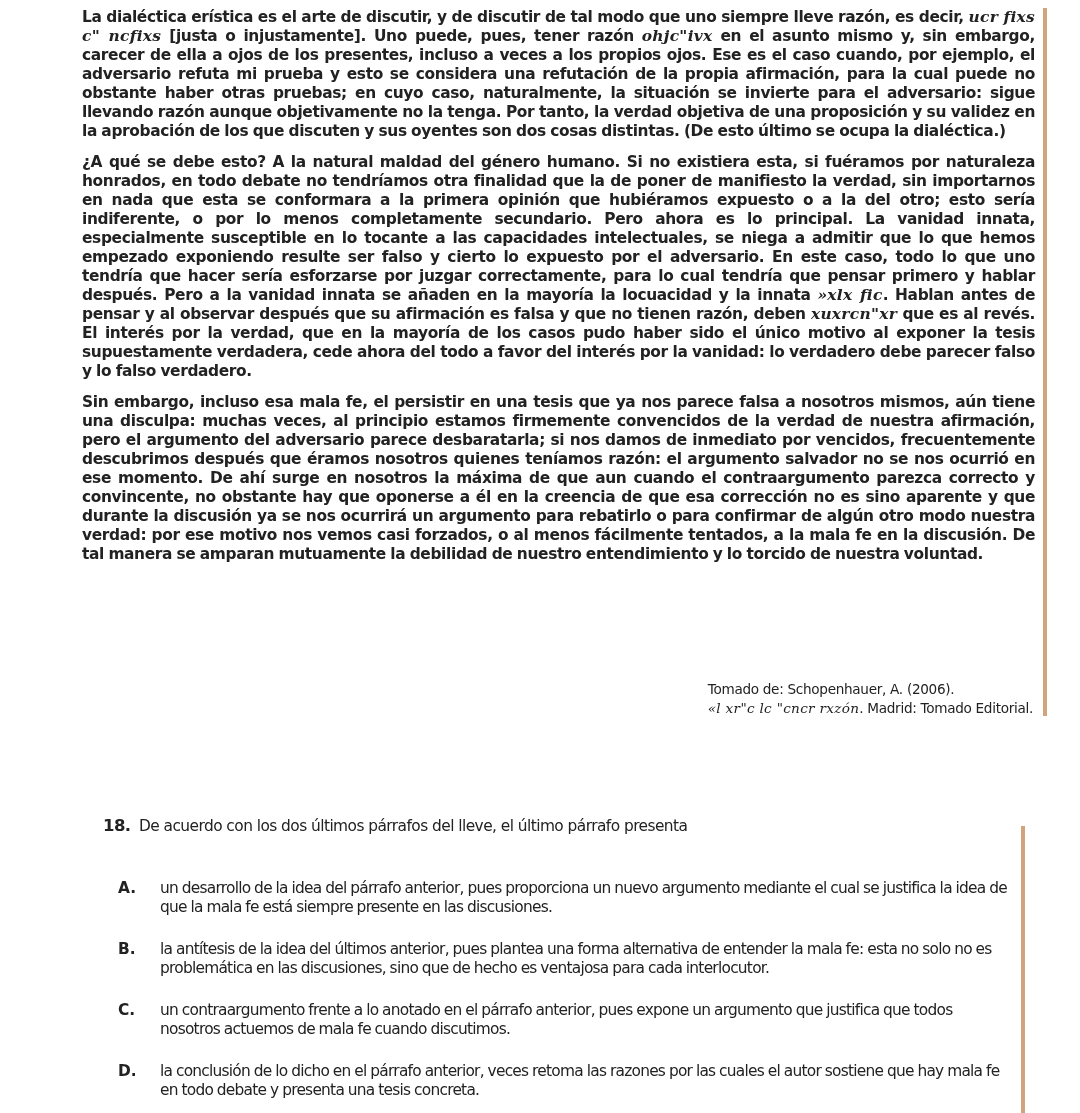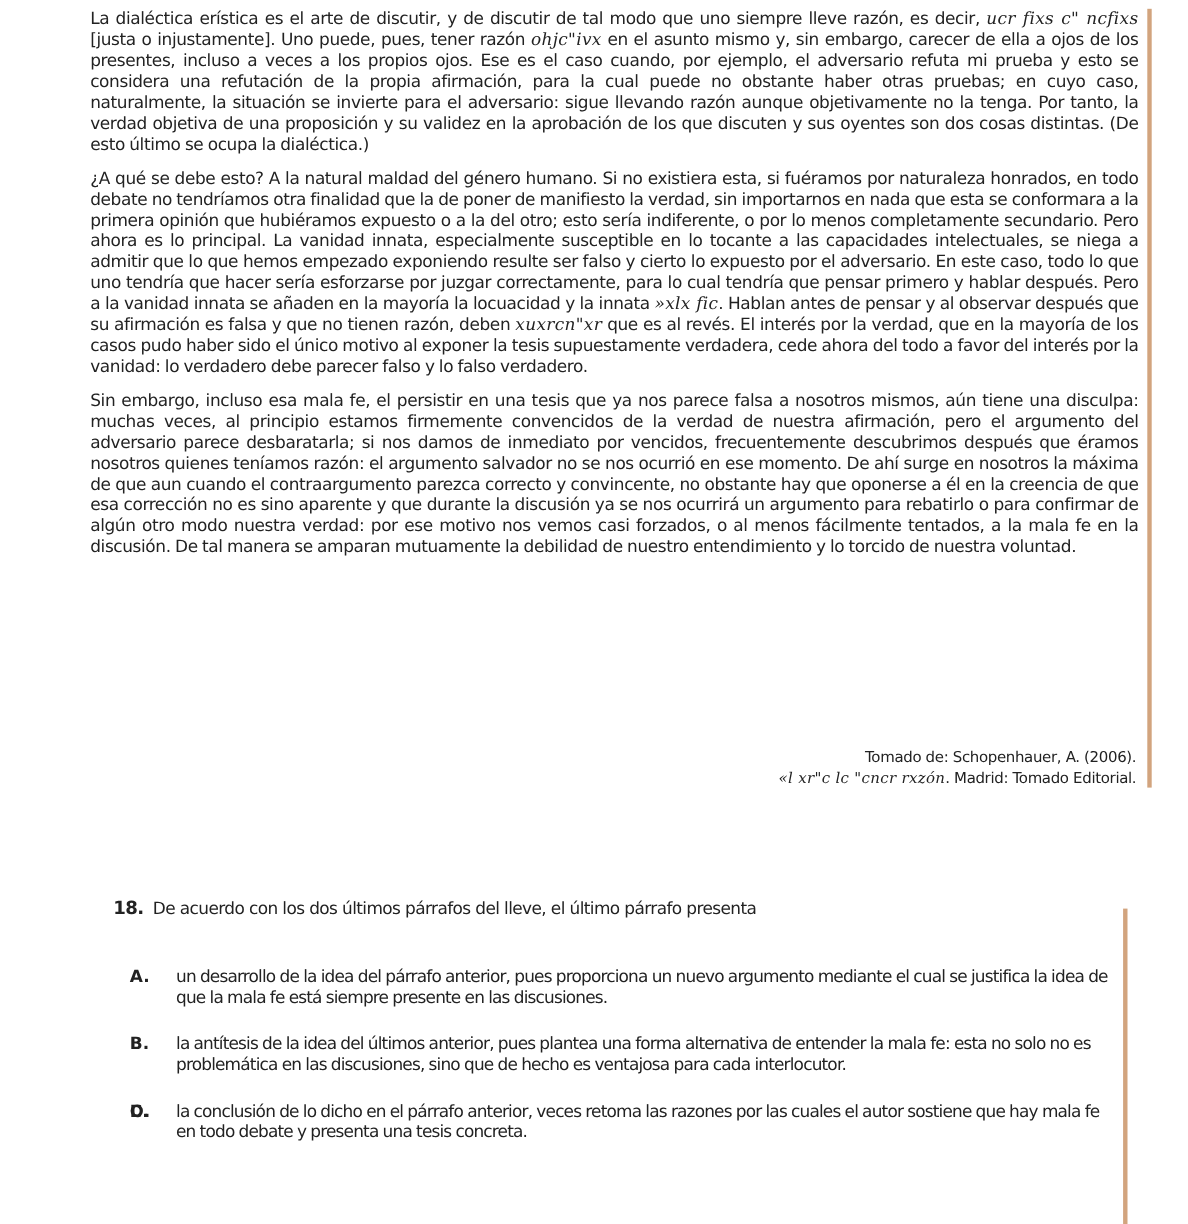--- a/index.html
+++ b/index.html
@@ -13,39 +13,40 @@
       position: relative;
       overflow: hidden;
       color: #222222;
       font-family: "DejaVu Sans", sans-serif;
     }
     .passage {
       position: absolute;
       left: 82px;
       top: 8px;
       width: 953px;
+      font-weight: bold;
     }
     .para {
       font-size: 15.4px;
       line-height: 19px;
       text-align: justify;
       margin: 0 0 12px 0;
       letter-spacing: -0.35px;
       word-spacing: -0.6px;
     }
     .garbled {
       font-family: "DejaVu Serif", serif;
       font-style: italic;
       letter-spacing: 0.3px;
     }
     .source {
       position: absolute;
       right: 47px;
       top: 680px;
-      text-align: right;
+      text-align: left;
       font-size: 13.6px;
       line-height: 19px;
       letter-spacing: -0.3px;
       margin-left: 38px;
     }
     .bar {
       position: absolute;
       background: #d2a47e;
       width: 4px;
     }
@@ -120,18 +121,19 @@
   <div class="option">
     <span class="letter">A.</span>
     <span>un desarrollo de la idea del párrafo anterior, pues proporciona un nuevo argumento mediante el cual se justifica la idea de que la mala fe está siempre presente en las discusiones.</span>
   </div>
   <div class="option">
     <span class="letter">B.</span>
     <span>la antítesis de la idea del últimos anterior, pues plantea una forma alternativa de entender la mala fe: esta no solo no es problemática en las discusiones, sino que de hecho es ventajosa para cada interlocutor.</span>
   </div>
   <div class="option">
     <span class="letter">C.</span>
+    <span>un contraargumento frente a lo anotado en el párrafo anterior, pues expone un argumento que justifica que todos nosotros actuemos de mala fe cuando discutimos.</span>
   </div>
   <div class="option">
     <span class="letter">D.</span>
     <span>la conclusión de lo dicho en el párrafo anterior, veces retoma las razones por las cuales el autor sostiene que hay mala fe en todo debate y presenta una tesis concreta.</span>
   </div>
 </div>
 
 </body></html>

